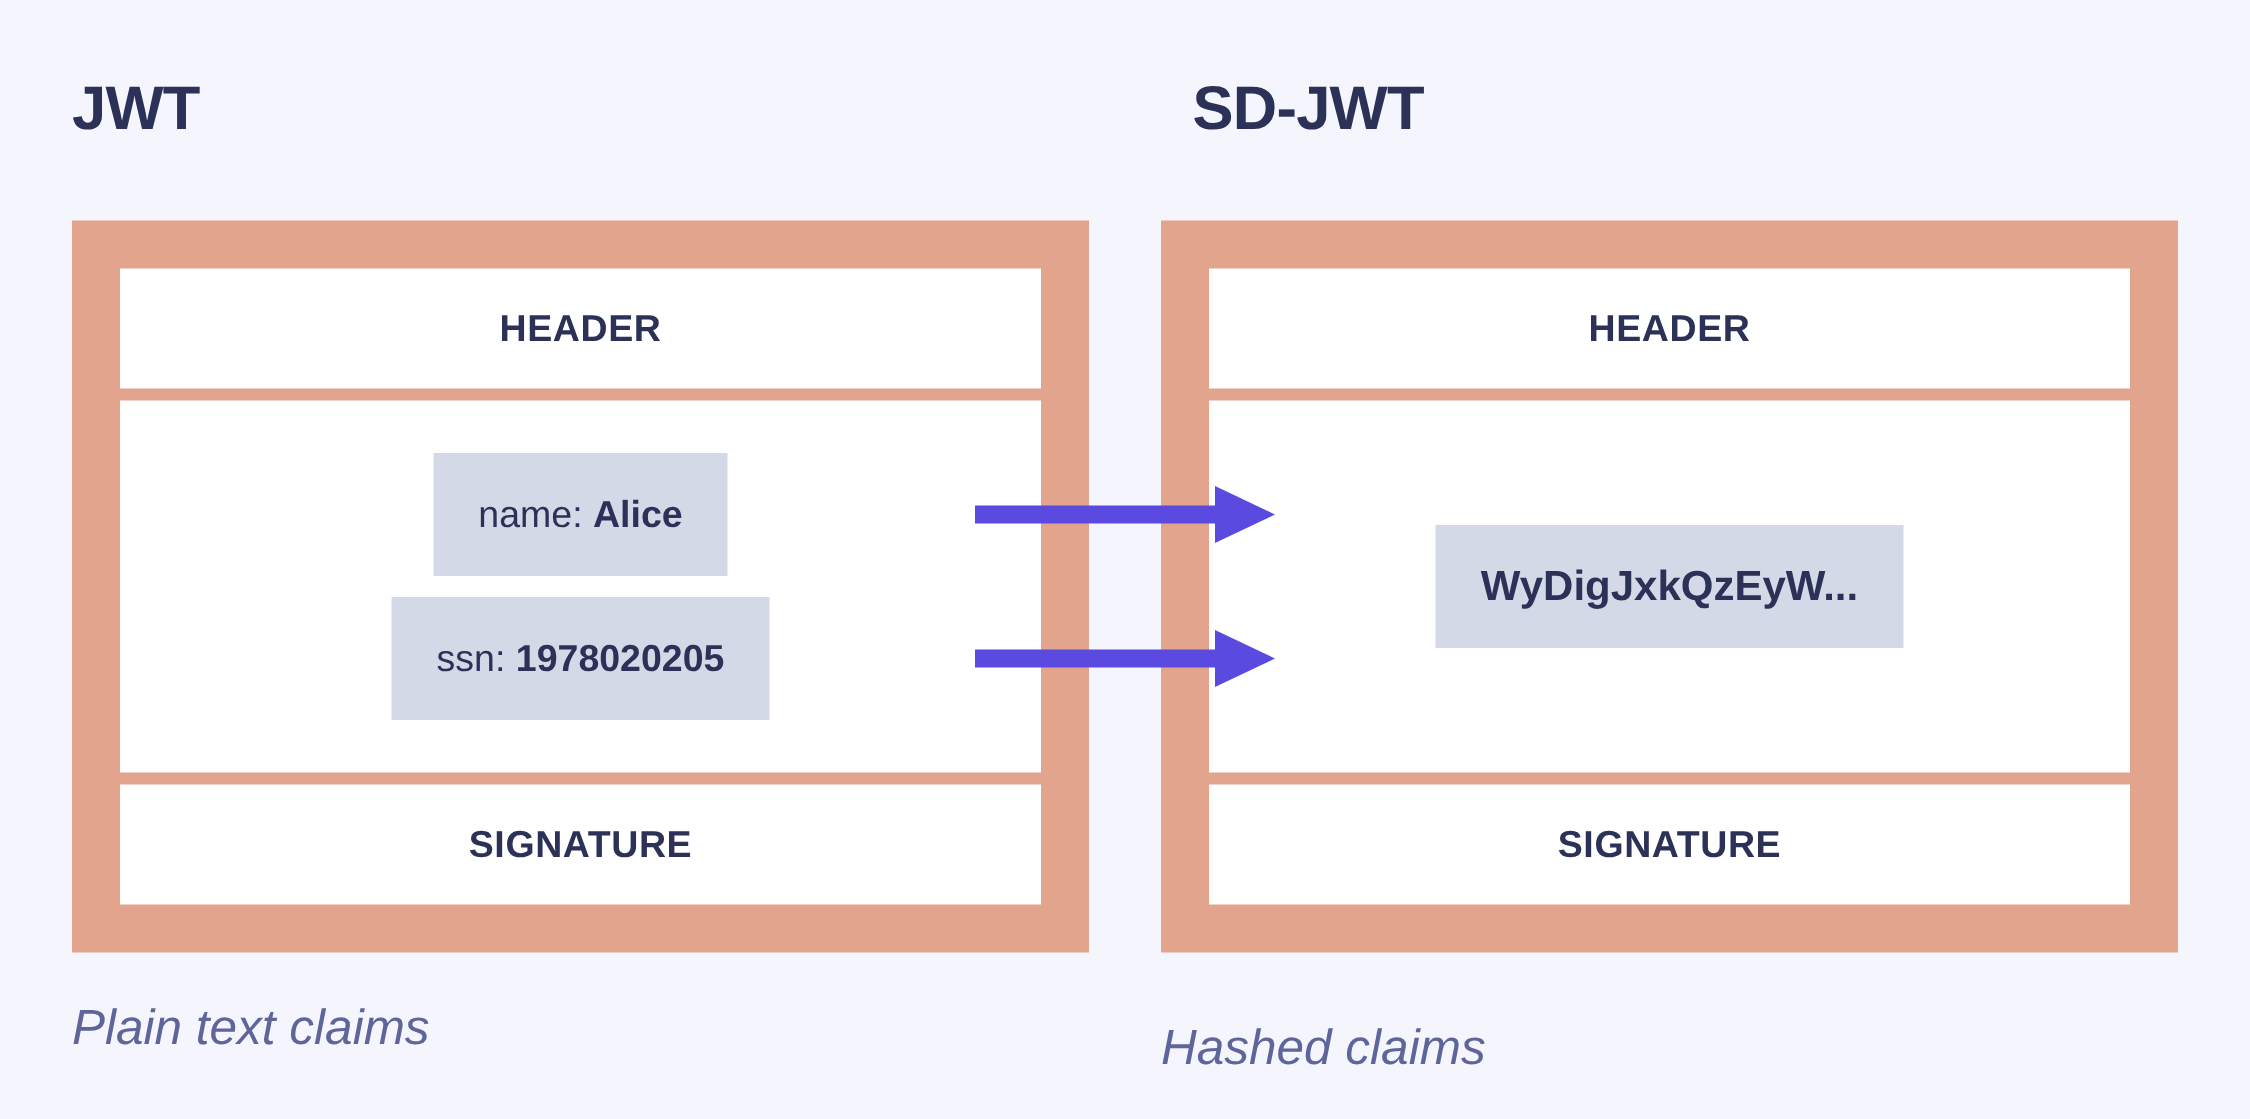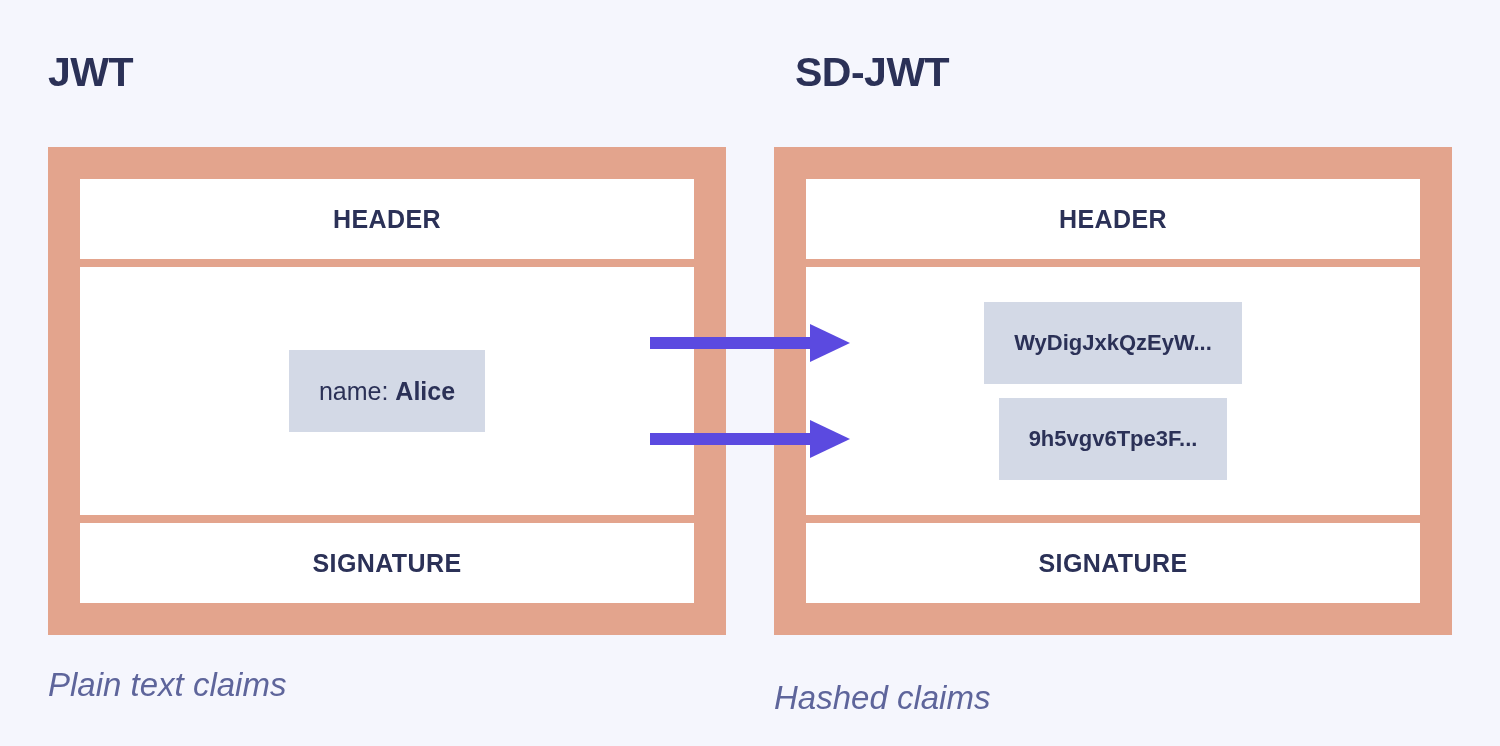--- a/index.html
+++ b/index.html
@@ -90,21 +90,21 @@
   }
   .claim-text {
     font-size: 25px;
     color: #2b3157;
     line-height: 1;
     white-space: nowrap;
   }
   .claim-key   { font-weight: normal; }
   .claim-value { font-weight: bold; }
   .hash-text {
-    font-size: 22px;
+    font-size: 28px;
     font-weight: bold;
     color: #2b3157;
     line-height: 1;
     white-space: nowrap;
   }
 
   
   .arrow-layer {
     position: absolute;
     left: 0; top: 0;
@@ -144,20 +144,26 @@
 
     <div class="band band-claims">
 
       <div class="claim-chip">
         <span class="claim-text">
           <span class="claim-key">name:</span>
           <span class="claim-value">Alice</span>
         </span>
       </div>
 
+      <div class="claim-chip">
+        <span class="claim-text">
+          <span class="claim-key">ssn:</span>
+          <span class="claim-value">1978020205</span>
+        </span>
+      </div>
 
     </div>
 
     <div class="divider"></div>
 
     <div class="band band-signature">
       <span class="band-label">SIGNATURE</span>
     </div>
 
   </div>
@@ -169,23 +175,20 @@
     </div>
 
     <div class="divider"></div>
 
     <div class="band band-claims">
 
       <div class="claim-chip">
         <span class="hash-text">WyDigJxkQzEyW...</span>
       </div>
 
-      <div class="claim-chip">
-        <span class="hash-text">9h5vgv6Tpe3F...</span>
-      </div>
 
     </div>
 
     <div class="divider"></div>
 
     <div class="band band-signature">
       <span class="band-label">SIGNATURE</span>
     </div>
 
   </div>

